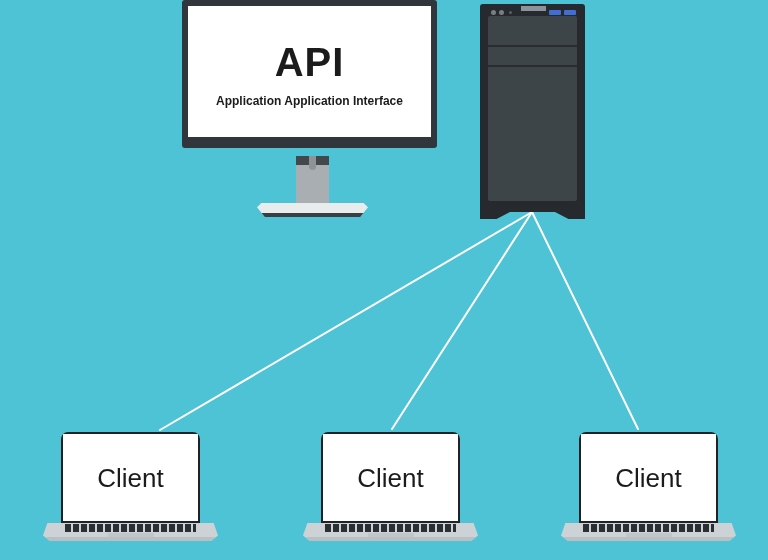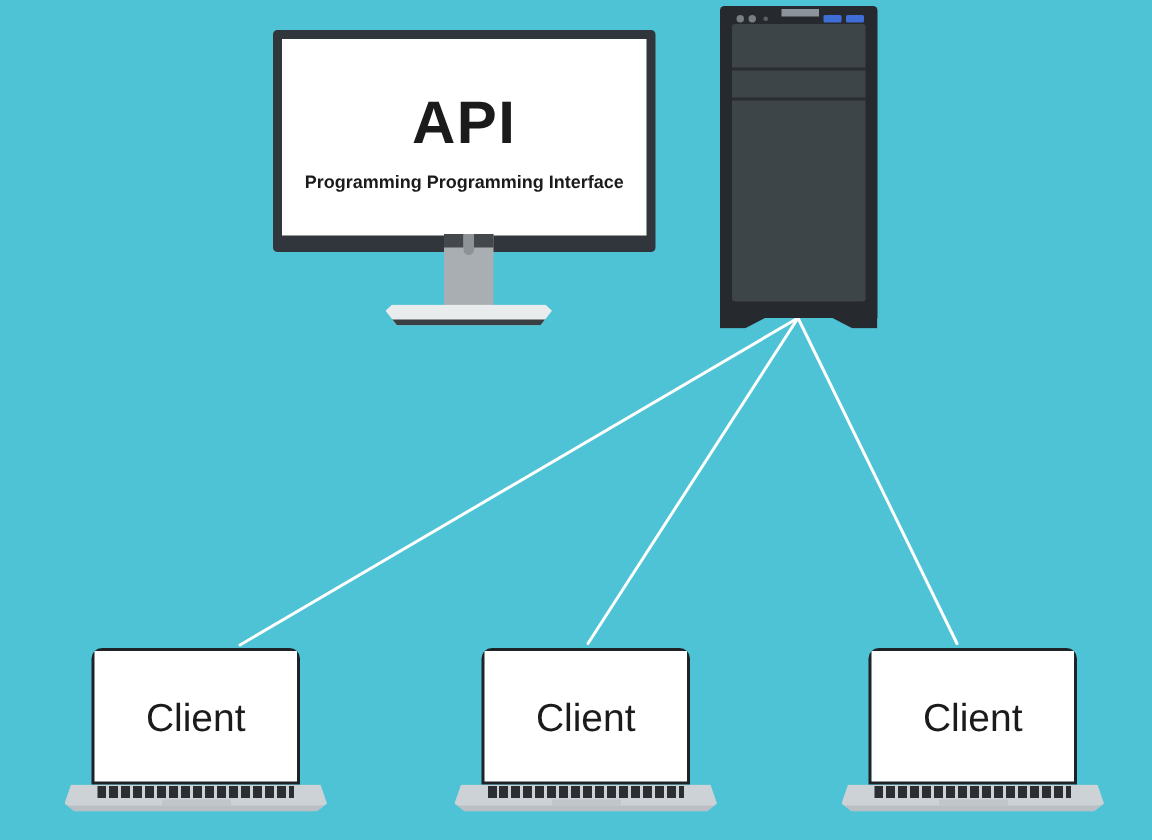--- a/index.html
+++ b/index.html
@@ -46,21 +46,21 @@
   }
   .lines-svg line {
     stroke: var(--line);
     stroke-width: 2;
     stroke-linecap: round;
   }
 
   
   .monitor-frame {
     position: absolute;
-    left: 182px; top: 20px;
+    left: 182px; top: 0;
     width: 255px; height: 148px;
     background: var(--screen-white);
     border: 6px solid var(--monitor-frame);
     border-bottom-width: 11px;
     border-radius: 3px;
   }
   .monitor-content {
     width: 100%; height: 100%;
     display: flex;
     flex-direction: column;
@@ -242,21 +242,21 @@
 
   <svg class="lines-svg" viewBox="0 0 768 560" xmlns="http://www.w3.org/2000/svg">
     <line x1="532" y1="212" x2="160" y2="430"></line>
     <line x1="532" y1="212" x2="392" y2="429"></line>
     <line x1="532" y1="212" x2="638" y2="429"></line>
   </svg>
 
   <div class="monitor-frame">
     <div class="monitor-content">
       <div class="api-title">API</div>
-      <div class="api-subtitle">Programming Programming Interface</div>
+      <div class="api-subtitle">Application Application Interface</div>
     </div>
   </div>
   <div class="monitor-neck">
     <div class="neck-tab left"></div>
     <div class="neck-tab right"></div>
     <div class="neck-slot"></div>
   </div>
   <div class="monitor-base">
     <div class="monitor-base-edge"></div>
   </div>

